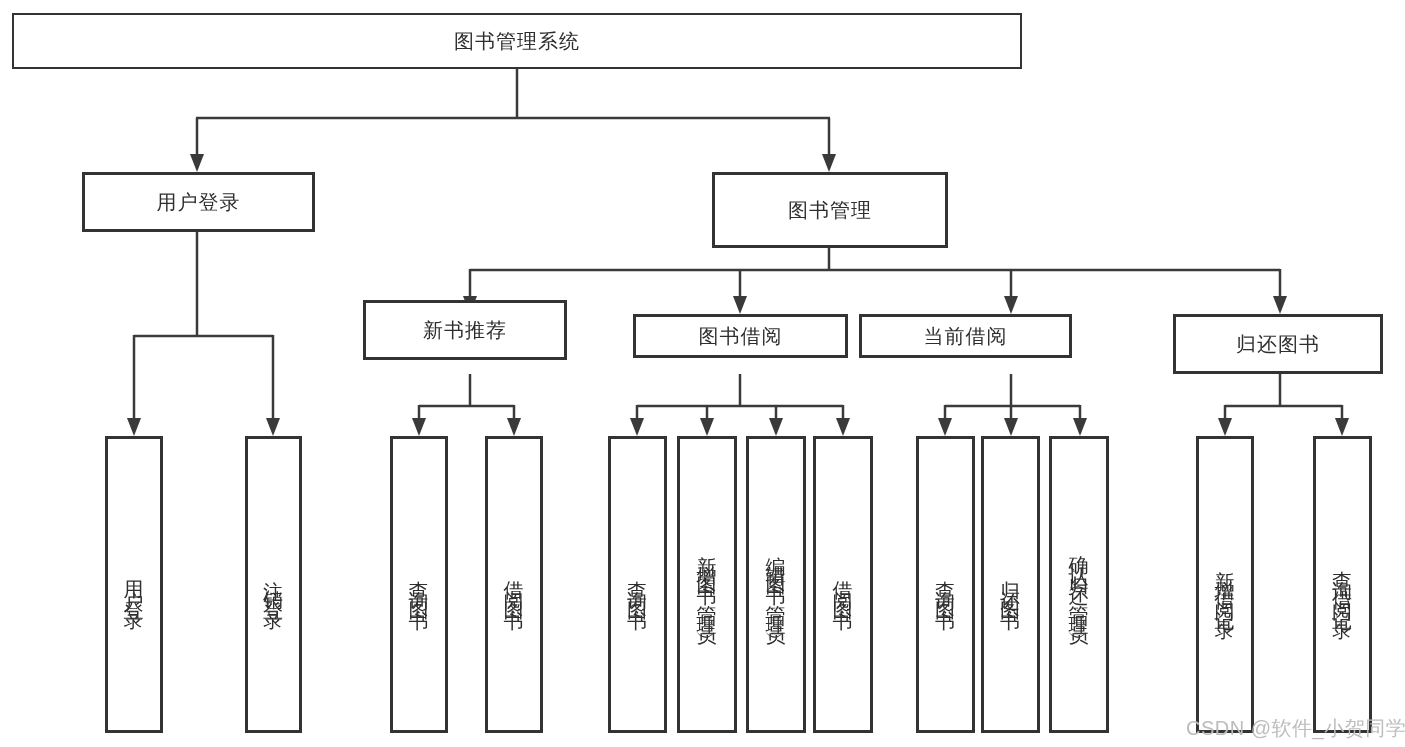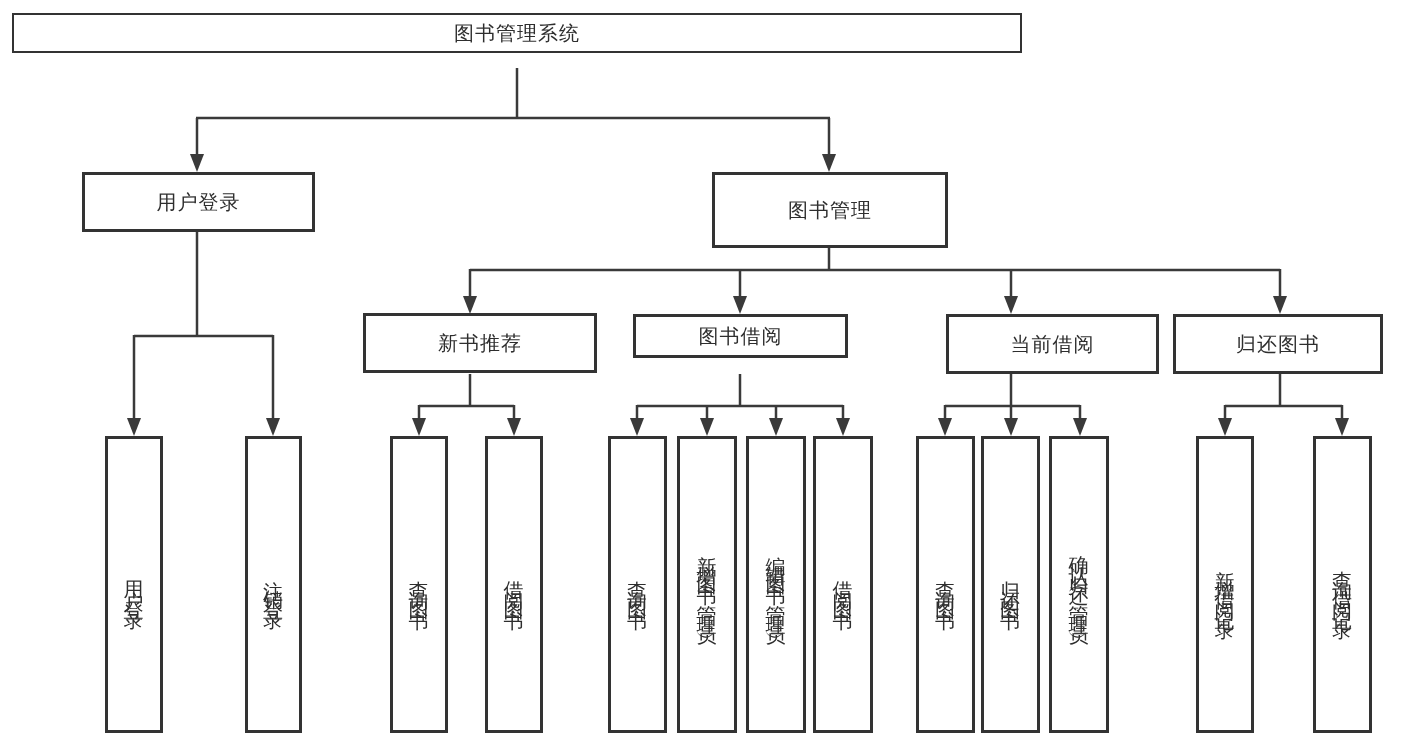--- a/index.html
+++ b/index.html
@@ -90,28 +90,28 @@
       <polygon points="769,418 783,418 776,436"></polygon>
       <polygon points="836,418 850,418 843,436"></polygon>
       <polygon points="938,418 952,418 945,436"></polygon>
       <polygon points="1004,418 1018,418 1011,436"></polygon>
       <polygon points="1073,418 1087,418 1080,436"></polygon>
       <polygon points="1218,418 1232,418 1225,436"></polygon>
       <polygon points="1335,418 1349,418 1342,436"></polygon>
     </g>
   </svg>
 
-  <div class="node root" style="left:12px;top:13px;width:1010px;height:40px">图书管理系统</div>
+  <div class="node root" style="left:12px;top:13px;width:1010px;height:56px">图书管理系统</div>
 
   <div class="node" style="left:82px;top:172px;width:233px;height:60px">用户登录</div>
   <div class="node" style="left:712px;top:172px;width:236px;height:76px">图书管理</div>
 
-  <div class="node" style="left:363px;top:313px;width:234px;height:60px">新书推荐</div>
+  <div class="node" style="left:363px;top:300px;width:204px;height:60px">新书推荐</div>
   <div class="node" style="left:633px;top:314px;width:215px;height:44px">图书借阅</div>
-  <div class="node" style="left:946px;top:314px;width:213px;height:60px">当前借阅</div>
+  <div class="node" style="left:859px;top:314px;width:213px;height:44px">当前借阅</div>
   <div class="node" style="left:1173px;top:314px;width:210px;height:60px">归还图书</div>
 
   <div class="node leaf" style="left:105px;top:436px;width:58px;height:297px">
     <span class="vtext">用户登录</span>
   </div>
   <div class="node leaf" style="left:245px;top:436px;width:57px;height:297px">
     <span class="vtext">注销登录</span>
   </div>
 
   <div class="node leaf" style="left:390px;top:436px;width:58px;height:297px">
@@ -144,14 +144,15 @@
     <span class="vtext">确认归还（管理员）</span>
   </div>
 
   <div class="node leaf" style="left:1196px;top:436px;width:58px;height:297px">
     <span class="vtext">新增借阅记录</span>
   </div>
   <div class="node leaf" style="left:1313px;top:436px;width:59px;height:297px">
     <span class="vtext">查询借阅记录</span>
   </div>
 
+  <div class="watermark">CSDN @软件_小贺同学</div>
 
 </div>
 
 </body></html>

